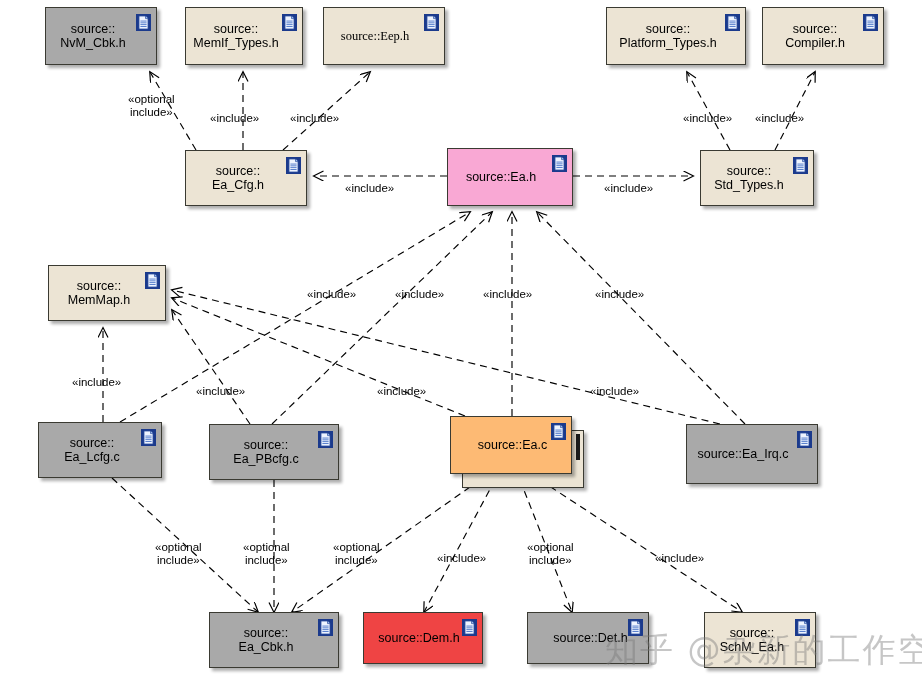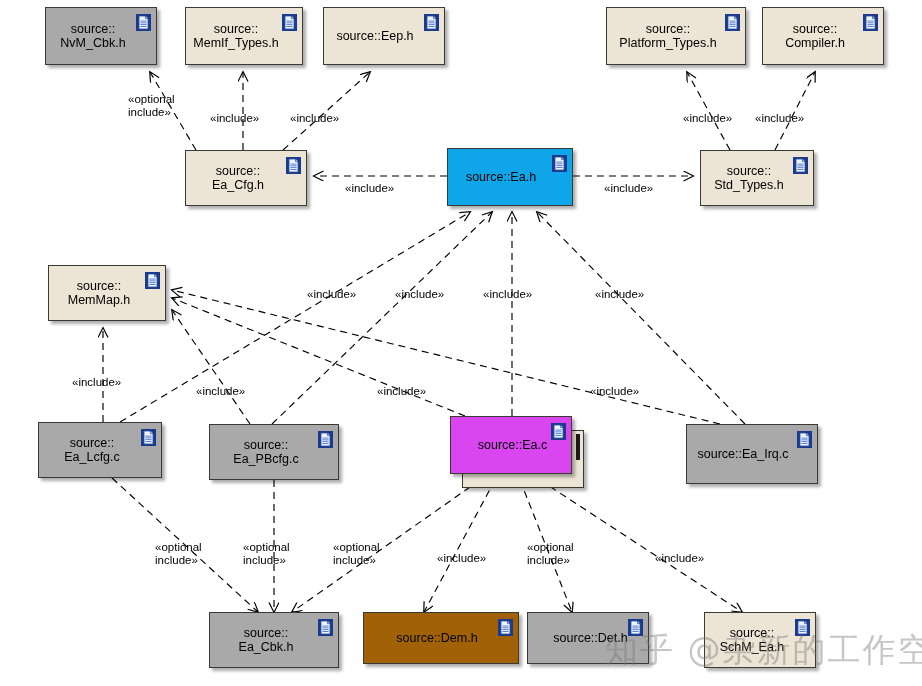--- a/index.html
+++ b/index.html
@@ -14,21 +14,21 @@
         display:flex;align-items:center;justify-content:center;}
   .node.header{background:#ece4d4;}
   .node.source{background:#a9a9a9;}
   .node .label{font-size:12.5px;line-height:14px;color:#000;text-align:center;
         padding:0 22px 0 6px;white-space:pre-line;}
   .node.one-line .label{padding:0 24px 0 6px;}
 
   .docicon{position:absolute;width:15px;height:17px;right:5px;top:6px;}
 
   .edge-label{position:absolute;font-size:11.5px;line-height:13px;color:#000;
-        white-space:pre-line;background:transparent;}
+        text-align:center;white-space:pre-line;background:transparent;}
 
   
   .stack-back{position:absolute;box-sizing:border-box;border:1px solid #3a3a32;
         background:#ece4d4;box-shadow:3px 3px 3px rgba(0,0,0,0.30);}
   .stack-bar{position:absolute;background:#1a1a1a;width:4px;height:26px;}
 
   .watermark{position:absolute;left:605px;top:628px;
         font-size:33px;color:rgba(120,120,120,0.42);
         font-family:"DejaVu Sans",sans-serif;letter-spacing:2px;
         pointer-events:none;white-space:nowrap;}
@@ -89,21 +89,21 @@
         <span class="docicon"><svg viewBox="0 0 15 17" width="15" height="17">
             <rect x="0" y="0" width="15" height="17" fill="#1b3a8c"></rect>
             <path d="M3,2 L9.5,2 L12,4.6 L12,15 L3,15 Z" fill="#eef4ff" stroke="#2c4f9e" stroke-width="0.8"></path>
             <path d="M9.5,2 L9.5,4.6 L12,4.6" fill="#9fc0ef" stroke="#2c4f9e" stroke-width="0.7"></path>
             <rect x="4.4" y="6.6" width="6.2" height="0.9" fill="#4a74c8"></rect>
             <rect x="4.4" y="8.4" width="6.2" height="0.9" fill="#4a74c8"></rect>
             <rect x="4.4" y="10.2" width="6.2" height="0.9" fill="#4a74c8"></rect>
             <rect x="4.4" y="12" width="6.2" height="0.9" fill="#4a74c8"></rect>
           </svg></span>
       </div>
-      <div class="node header one-line" style="left: 323px; top: 7px; width: 122px; height: 58px; border-color: rgb(58, 58, 50); background: rgb(236, 228, 212);">
+      <div class="node header one-line" style="left: 323px; top: 7px; width: 122px; height: 58px; border-color: rgb(58, 58, 50); background: rgb(236, 228, 212); font-family: Liberation Serif, serif;">
         <div class="label">source::Eep.h</div>
         <span class="docicon"><svg viewBox="0 0 15 17" width="15" height="17">
             <rect x="0" y="0" width="15" height="17" fill="#1b3a8c"></rect>
             <path d="M3,2 L9.5,2 L12,4.6 L12,15 L3,15 Z" fill="#eef4ff" stroke="#2c4f9e" stroke-width="0.8"></path>
             <path d="M9.5,2 L9.5,4.6 L12,4.6" fill="#9fc0ef" stroke="#2c4f9e" stroke-width="0.7"></path>
             <rect x="4.4" y="6.6" width="6.2" height="0.9" fill="#4a74c8"></rect>
             <rect x="4.4" y="8.4" width="6.2" height="0.9" fill="#4a74c8"></rect>
             <rect x="4.4" y="10.2" width="6.2" height="0.9" fill="#4a74c8"></rect>
             <rect x="4.4" y="12" width="6.2" height="0.9" fill="#4a74c8"></rect>
           </svg></span>
@@ -140,21 +140,21 @@
         <span class="docicon"><svg viewBox="0 0 15 17" width="15" height="17">
             <rect x="0" y="0" width="15" height="17" fill="#1b3a8c"></rect>
             <path d="M3,2 L9.5,2 L12,4.6 L12,15 L3,15 Z" fill="#eef4ff" stroke="#2c4f9e" stroke-width="0.8"></path>
             <path d="M9.5,2 L9.5,4.6 L12,4.6" fill="#9fc0ef" stroke="#2c4f9e" stroke-width="0.7"></path>
             <rect x="4.4" y="6.6" width="6.2" height="0.9" fill="#4a74c8"></rect>
             <rect x="4.4" y="8.4" width="6.2" height="0.9" fill="#4a74c8"></rect>
             <rect x="4.4" y="10.2" width="6.2" height="0.9" fill="#4a74c8"></rect>
             <rect x="4.4" y="12" width="6.2" height="0.9" fill="#4a74c8"></rect>
           </svg></span>
       </div>
-      <div class="node header one-line" style="left: 447px; top: 148px; width: 126px; height: 58px; border-color: rgb(58, 58, 50); background: #0ea5e9;">
+      <div class="node header one-line" style="left: 447px; top: 148px; width: 126px; height: 58px; border-color: rgb(58, 58, 50); background: #f9a8d4;">
         <div class="label">source::Ea.h</div>
         <span class="docicon"><svg viewBox="0 0 15 17" width="15" height="17">
             <rect x="0" y="0" width="15" height="17" fill="#1b3a8c"></rect>
             <path d="M3,2 L9.5,2 L12,4.6 L12,15 L3,15 Z" fill="#eef4ff" stroke="#2c4f9e" stroke-width="0.8"></path>
             <path d="M9.5,2 L9.5,4.6 L12,4.6" fill="#9fc0ef" stroke="#2c4f9e" stroke-width="0.7"></path>
             <rect x="4.4" y="6.6" width="6.2" height="0.9" fill="#4a74c8"></rect>
             <rect x="4.4" y="8.4" width="6.2" height="0.9" fill="#4a74c8"></rect>
             <rect x="4.4" y="10.2" width="6.2" height="0.9" fill="#4a74c8"></rect>
             <rect x="4.4" y="12" width="6.2" height="0.9" fill="#4a74c8"></rect>
           </svg></span>
@@ -206,21 +206,21 @@
             <path d="M3,2 L9.5,2 L12,4.6 L12,15 L3,15 Z" fill="#eef4ff" stroke="#2c4f9e" stroke-width="0.8"></path>
             <path d="M9.5,2 L9.5,4.6 L12,4.6" fill="#9fc0ef" stroke="#2c4f9e" stroke-width="0.7"></path>
             <rect x="4.4" y="6.6" width="6.2" height="0.9" fill="#4a74c8"></rect>
             <rect x="4.4" y="8.4" width="6.2" height="0.9" fill="#4a74c8"></rect>
             <rect x="4.4" y="10.2" width="6.2" height="0.9" fill="#4a74c8"></rect>
             <rect x="4.4" y="12" width="6.2" height="0.9" fill="#4a74c8"></rect>
           </svg></span>
       </div>
       <div class="stack-back" style="left: 462px; top: 430px; width: 122px; height: 58px; background: rgb(236, 228, 212);"></div>
       <div class="stack-bar" style="left: 576px; top: 434px;"></div>
-      <div class="node header one-line" style="left: 450px; top: 416px; width: 122px; height: 58px; border-color: rgb(58, 58, 50); background: #d946ef; padding-left: 21px;">
+      <div class="node header one-line" style="left: 450px; top: 416px; width: 122px; height: 58px; border-color: rgb(58, 58, 50); background: #fdba74; padding-left: 21px;">
         <div class="label">source::Ea.c</div>
         <span class="docicon"><svg viewBox="0 0 15 17" width="15" height="17">
             <rect x="0" y="0" width="15" height="17" fill="#1b3a8c"></rect>
             <path d="M3,2 L9.5,2 L12,4.6 L12,15 L3,15 Z" fill="#eef4ff" stroke="#2c4f9e" stroke-width="0.8"></path>
             <path d="M9.5,2 L9.5,4.6 L12,4.6" fill="#9fc0ef" stroke="#2c4f9e" stroke-width="0.7"></path>
             <rect x="4.4" y="6.6" width="6.2" height="0.9" fill="#4a74c8"></rect>
             <rect x="4.4" y="8.4" width="6.2" height="0.9" fill="#4a74c8"></rect>
             <rect x="4.4" y="10.2" width="6.2" height="0.9" fill="#4a74c8"></rect>
             <rect x="4.4" y="12" width="6.2" height="0.9" fill="#4a74c8"></rect>
           </svg></span>
@@ -243,21 +243,21 @@
         <span class="docicon"><svg viewBox="0 0 15 17" width="15" height="17">
             <rect x="0" y="0" width="15" height="17" fill="#1b3a8c"></rect>
             <path d="M3,2 L9.5,2 L12,4.6 L12,15 L3,15 Z" fill="#eef4ff" stroke="#2c4f9e" stroke-width="0.8"></path>
             <path d="M9.5,2 L9.5,4.6 L12,4.6" fill="#9fc0ef" stroke="#2c4f9e" stroke-width="0.7"></path>
             <rect x="4.4" y="6.6" width="6.2" height="0.9" fill="#4a74c8"></rect>
             <rect x="4.4" y="8.4" width="6.2" height="0.9" fill="#4a74c8"></rect>
             <rect x="4.4" y="10.2" width="6.2" height="0.9" fill="#4a74c8"></rect>
             <rect x="4.4" y="12" width="6.2" height="0.9" fill="#4a74c8"></rect>
           </svg></span>
       </div>
-      <div class="node header one-line" style="left: 363px; top: 612px; width: 156px; height: 52px; border-color: rgb(58, 58, 50); background: #a16207; padding-left: 10px;">
+      <div class="node header one-line" style="left: 363px; top: 612px; width: 120px; height: 52px; border-color: rgb(58, 58, 50); background: #ef4444; padding-left: 10px;">
         <div class="label">source::Dem.h</div>
         <span class="docicon"><svg viewBox="0 0 15 17" width="15" height="17">
             <rect x="0" y="0" width="15" height="17" fill="#1b3a8c"></rect>
             <path d="M3,2 L9.5,2 L12,4.6 L12,15 L3,15 Z" fill="#eef4ff" stroke="#2c4f9e" stroke-width="0.8"></path>
             <path d="M9.5,2 L9.5,4.6 L12,4.6" fill="#9fc0ef" stroke="#2c4f9e" stroke-width="0.7"></path>
             <rect x="4.4" y="6.6" width="6.2" height="0.9" fill="#4a74c8"></rect>
             <rect x="4.4" y="8.4" width="6.2" height="0.9" fill="#4a74c8"></rect>
             <rect x="4.4" y="10.2" width="6.2" height="0.9" fill="#4a74c8"></rect>
             <rect x="4.4" y="12" width="6.2" height="0.9" fill="#4a74c8"></rect>
           </svg></span>

